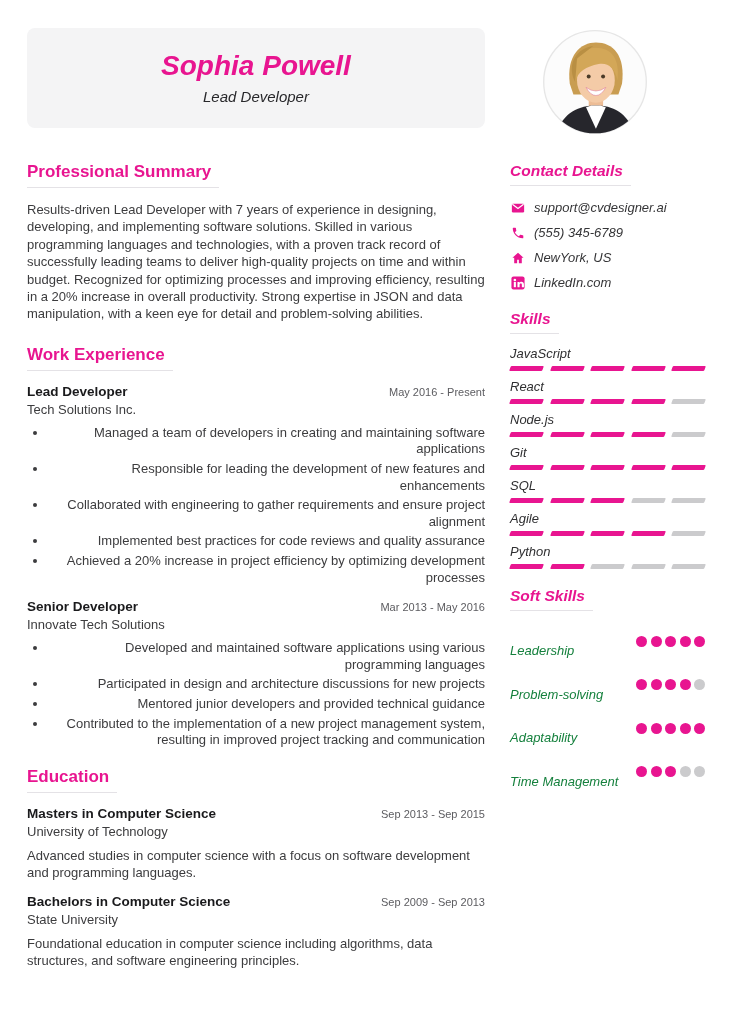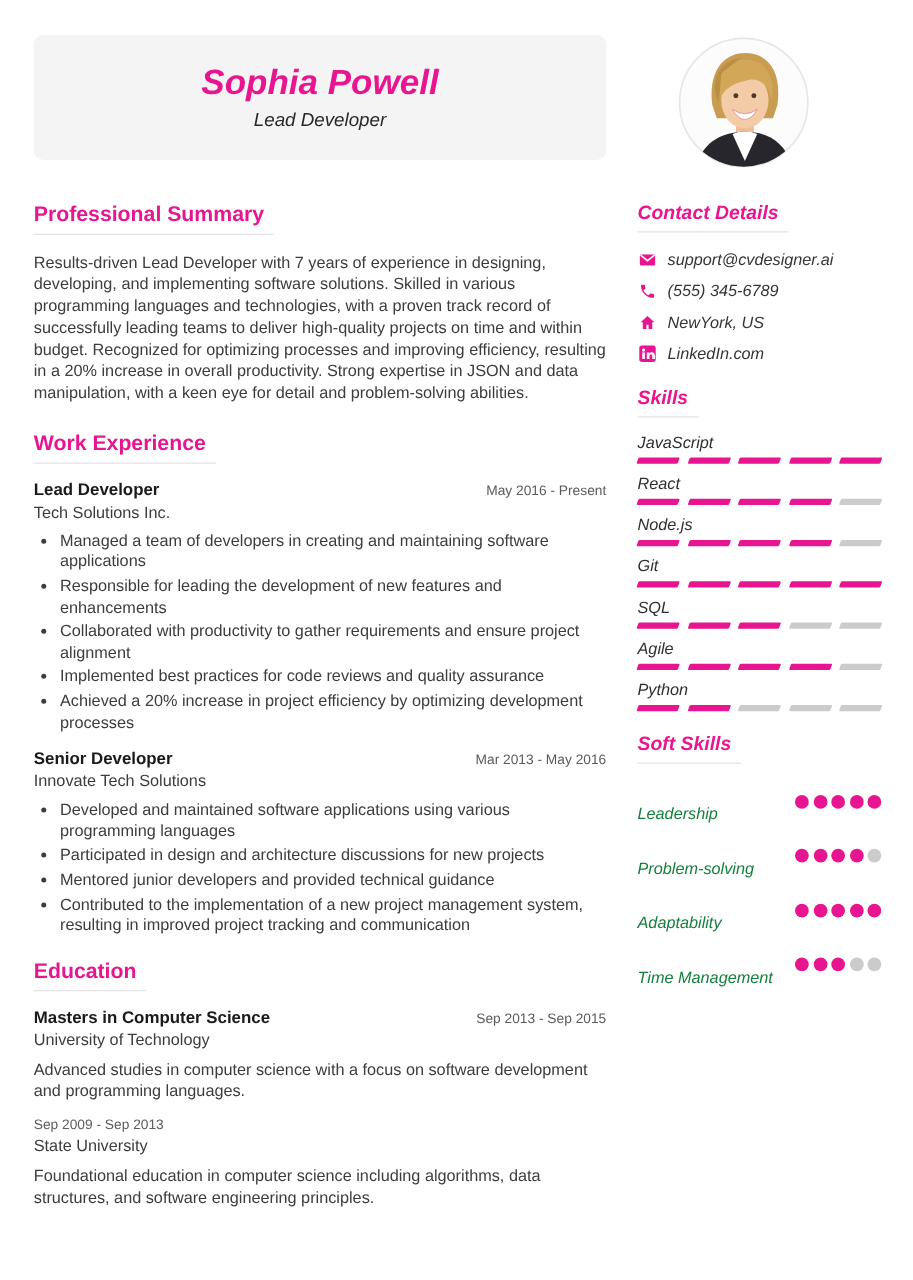--- a/index.html
+++ b/index.html
@@ -51,21 +51,21 @@
   .summary-text{font-size:13px;line-height:17.4px;margin:13px 0 0;}
 
   .sec-exp{margin-top:22px;}
   .sec-edu{margin-top:18px;}
 
   .job{margin-top:13px;}
   .entry-head{display:flex;justify-content:space-between;align-items:baseline;}
   .entry-title{font-size:13.5px;font-weight:bold;color:var(--ink);}
   .entry-dates{font-size:11px;color:var(--muted);white-space:nowrap;}
   .entry-sub{font-size:13px;margin-top:3px;}
-  .bullets{margin:8px 0 2px;padding-left:21px;}
+  .bullets{margin:8px 0 2px;padding-left:21px;text-align:right;}
   .bullets li{font-size:13px;line-height:16.6px;margin-bottom:3px;}
   .edu{margin-top:13px;}
   .edu-desc{font-size:13px;line-height:17px;margin:8px 0 0;}
 
   
   .contact-list{margin-top:14px;}
   .contact-item{display:flex;align-items:center;margin-bottom:10px;font-size:13px;color:#353537;}
   .contact-item .cicon{width:15px;height:14px;margin-right:9px;display:inline-flex;align-items:center;justify-content:center;flex:none;}
   .contact-item svg{width:14px;height:14px;fill:var(--accent);}
 
@@ -136,21 +136,21 @@
         <div id="jobs">
             <div class="job">
               <div class="entry-head">
                 <div class="entry-title">Lead Developer</div>
                 <div class="entry-dates">May 2016 - Present</div>
               </div>
               <div class="entry-sub">Tech Solutions Inc.</div>
               <ul class="bullets">
                 <li>Managed a team of developers in creating and maintaining software applications</li>
                 <li>Responsible for leading the development of new features and enhancements</li>
-                <li>Collaborated with productivity to gather requirements and ensure project alignment</li>
+                <li>Collaborated with engineering to gather requirements and ensure project alignment</li>
                 <li>Implemented best practices for code reviews and quality assurance</li>
                 <li>Achieved a 20% increase in project efficiency by optimizing development processes</li>
               </ul>
             </div>
             <div class="job">
               <div class="entry-head">
                 <div class="entry-title">Senior Developer</div>
                 <div class="entry-dates">Mar 2013 - May 2016</div>
               </div>
               <div class="entry-sub">Innovate Tech Solutions</div>
@@ -170,20 +170,21 @@
             <div class="edu">
               <div class="entry-head">
                 <div class="entry-title">Masters in Computer Science</div>
                 <div class="entry-dates">Sep 2013 - Sep 2015</div>
               </div>
               <div class="entry-sub">University of Technology</div>
               <p class="edu-desc">Advanced studies in computer science with a focus on software development and programming languages.</p>
             </div>
             <div class="edu">
               <div class="entry-head">
+                <div class="entry-title">Bachelors in Computer Science</div>
                 <div class="entry-dates">Sep 2009 - Sep 2013</div>
               </div>
               <div class="entry-sub">State University</div>
               <p class="edu-desc">Foundational education in computer science including algorithms, data structures, and software engineering principles.</p>
             </div>
           </div>
       </section>
     </div>
 
     <div class="side-col">

